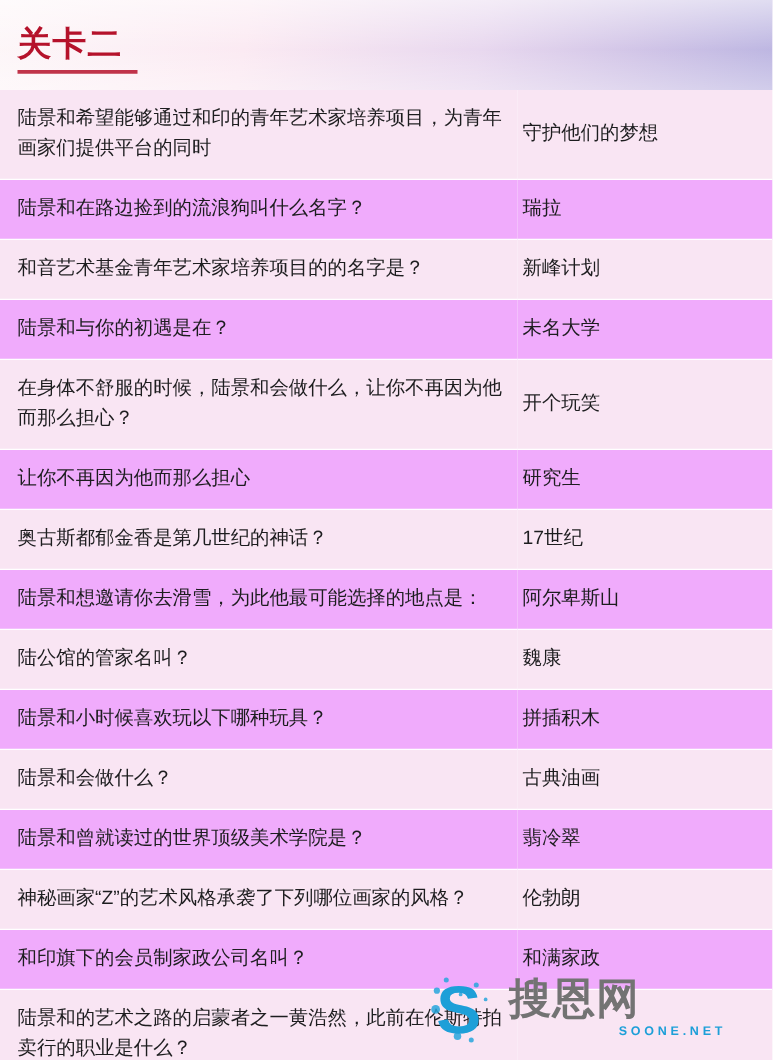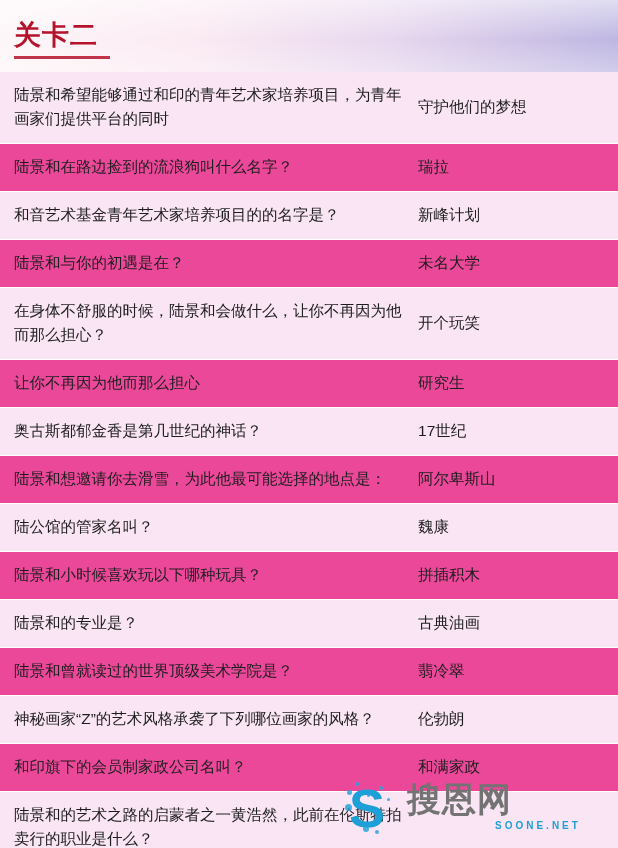--- a/index.html
+++ b/index.html
@@ -56,21 +56,21 @@
   
   .qa-table {
     width: 100%;
     border-collapse: collapse;
     table-layout: fixed;
   }
   .qa-table col.c-q { width: 67%; }
   .qa-table col.c-a { width: 33%; }
 
   .qa-table tr.r-odd  { background: #f9e5f3; }
-  .qa-table tr.r-even { background: #ec4899; }
+  .qa-table tr.r-even { background: #f0abfc; }
 
   .qa-table td {
     padding: 11px 12px 12px 12px;
     font-size: 15.5px;
     line-height: 24px;
     color: #1d1d1f;
     vertical-align: middle;
     border-bottom: 1px solid #ffffff;
   }
   .qa-table td.q {
@@ -187,21 +187,21 @@
     </tr>
     <tr class="r-odd">
       <td class="q">陆公馆的管家名叫？</td>
       <td class="a">魏康</td>
     </tr>
     <tr class="r-even">
       <td class="q">陆景和小时候喜欢玩以下哪种玩具？</td>
       <td class="a">拼插积木</td>
     </tr>
     <tr class="r-odd">
-      <td class="q">陆景和的专业是？</td>
+      <td class="q">陆景和会做什么？</td>
       <td class="a">古典油画</td>
     </tr>
     <tr class="r-even">
       <td class="q">陆景和曾就读过的世界顶级美术学院是？</td>
       <td class="a">翡冷翠</td>
     </tr>
     <tr class="r-odd">
       <td class="q">神秘画家“Z”的艺术风格承袭了下列哪位画家的风格？</td>
       <td class="a">伦勃朗</td>
     </tr>

